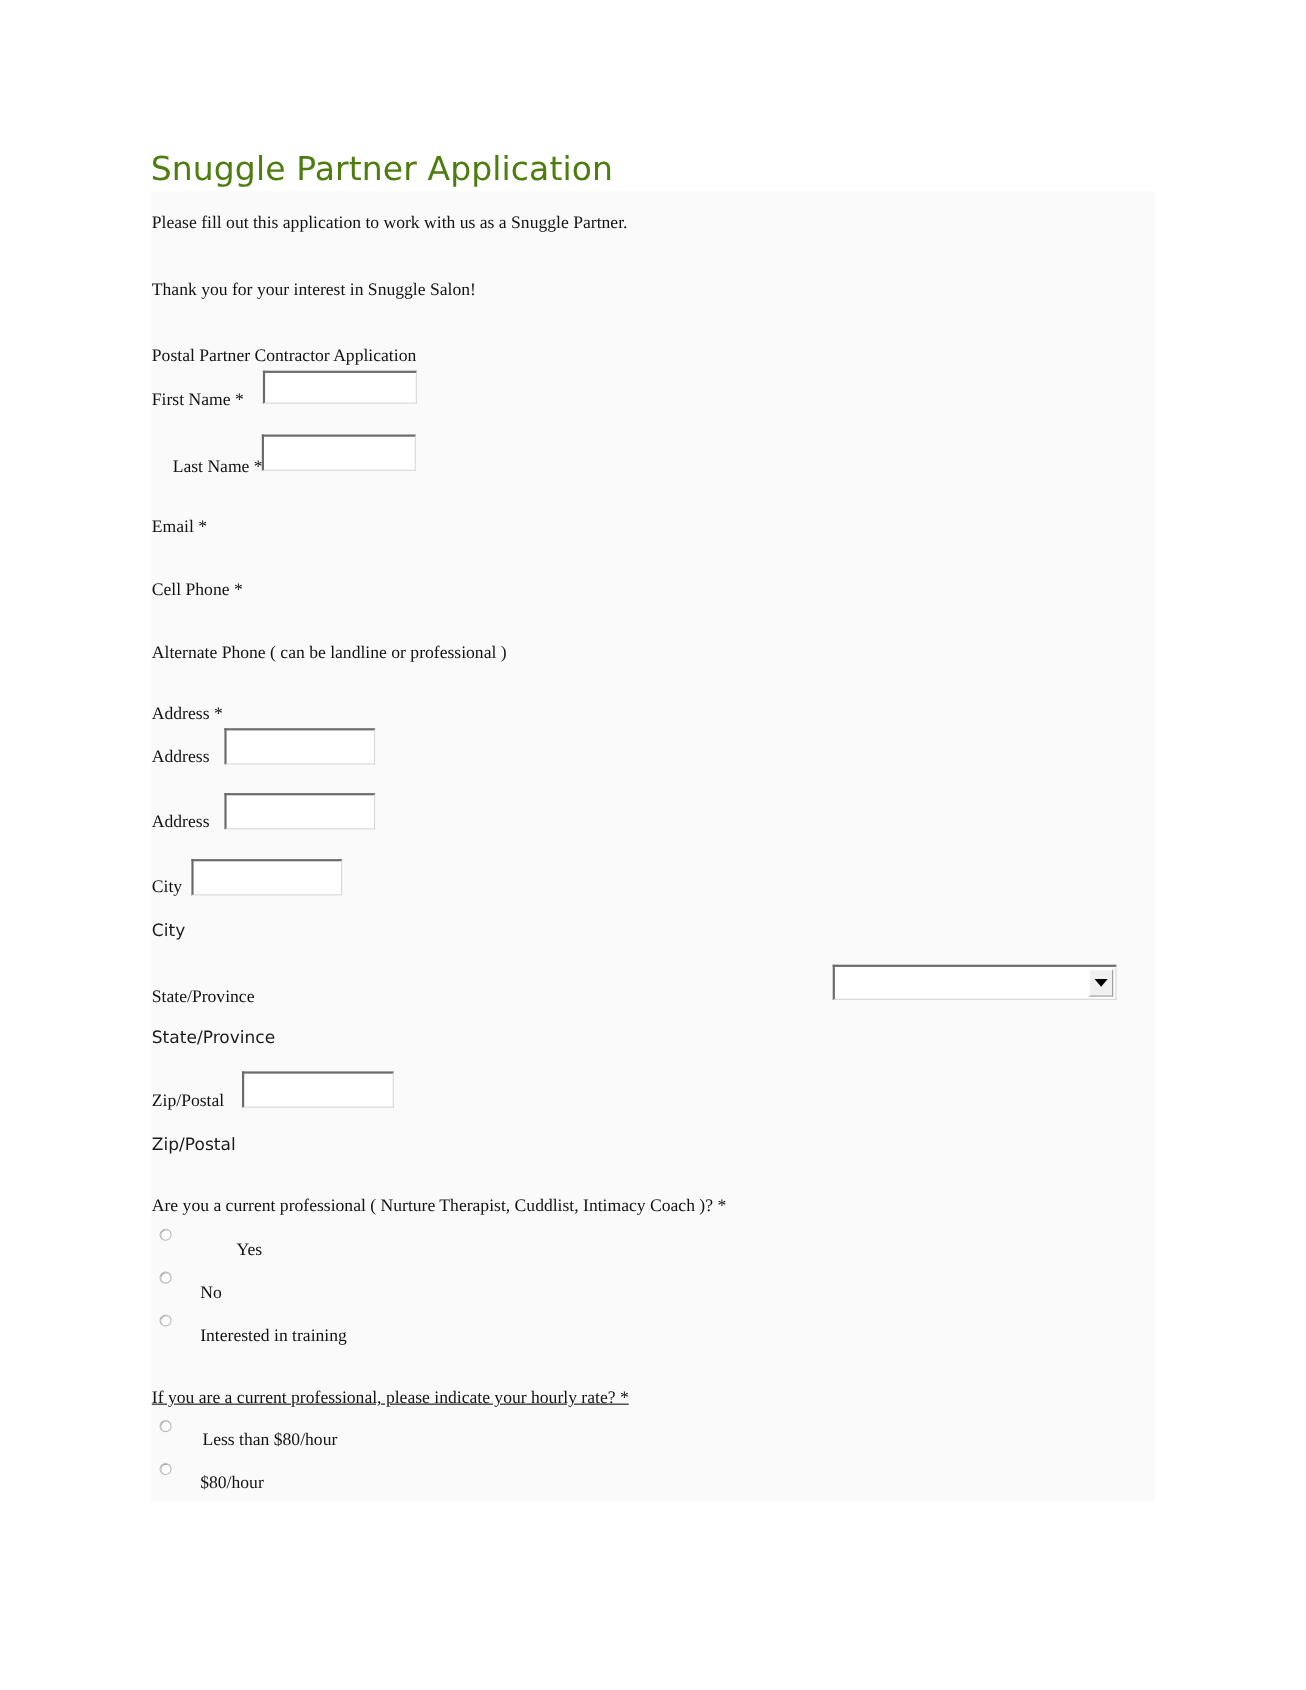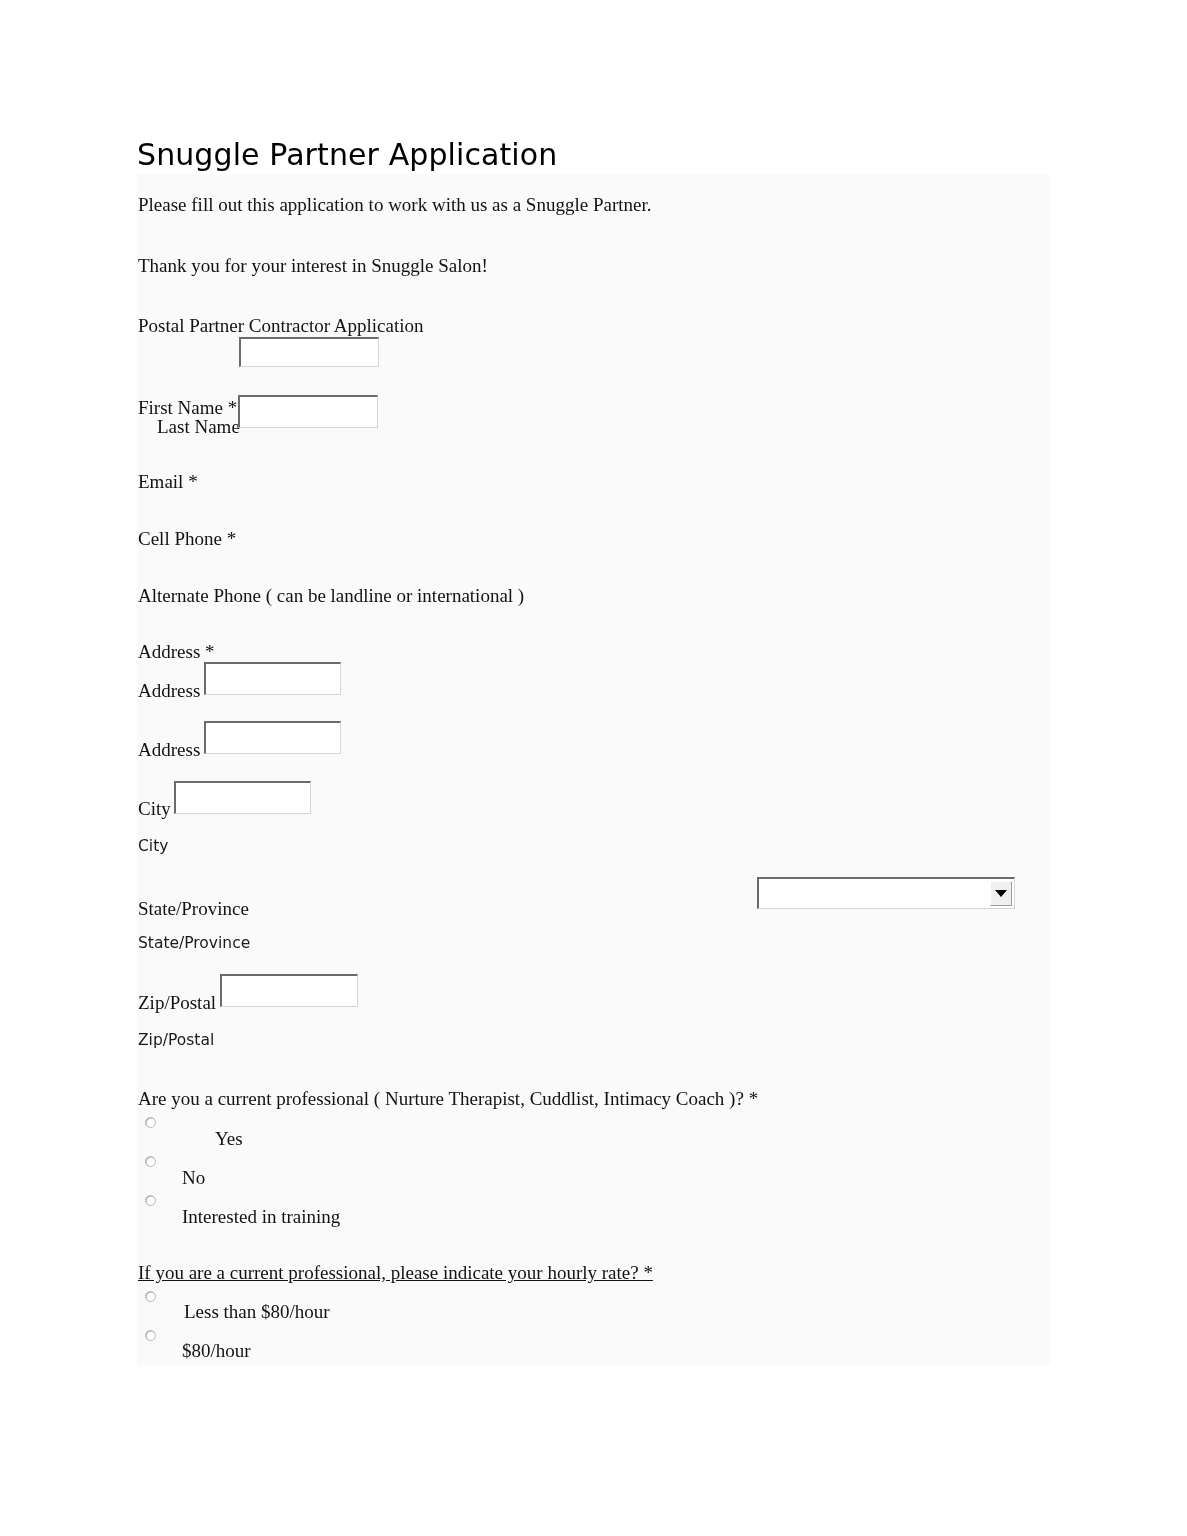--- a/index.html
+++ b/index.html
@@ -26,30 +26,30 @@
   }
 
   
   #page-title {
     position: absolute;
     left: 137px;
     top: 137px;
     font-family: "DejaVu Sans", sans-serif;
     font-size: 30px;
     font-weight: 400;
-    color: #000000;
+    color: #4d7c0f;
     letter-spacing: 0.1px;
     white-space: nowrap;
   }
 
   
   .ser {
     position: absolute;
     font-family: "Liberation Serif", serif;
-    font-size: 19px;
+    font-size: 16px;
     color: #121212;
     white-space: nowrap;
     line-height: 1;
   }
   .sans {
     position: absolute;
     font-family: "DejaVu Sans", sans-serif;
     font-size: 15.5px;
     color: #1a1a1a;
     white-space: nowrap;
@@ -119,31 +119,31 @@
 <div id="panel"></div>
 
 <div id="page-title">Snuggle Partner Application</div>
 
 <div class="ser" style="left:138px; top:195px;">Please fill out this application to work with us as a Snuggle Partner.</div>
 
 <div class="ser" style="left:138px; top:256px;">Thank you for your interest in Snuggle Salon!</div>
 
 <div class="ser" style="left:138px; top:316px;">Postal Partner Contractor Application</div>
 
-<div class="ser" style="left:138px; top:356px;margin-top:42px;">First Name *</div>
+<div class="ser" style="left:138px; top:356px;">First Name *</div>
 <div class="tbox" style="left:239px; top:337px; width:140px; height:30px;"></div>
 
 <div class="ser" style="left:138px; top:417px;margin-left:19px;">Last Name *</div>
 <div class="tbox" style="left:238px; top:395px; width:140px; height:33px;"></div>
 
 <div class="ser" style="left:138px; top:472px;">Email *</div>
 
 <div class="ser" style="left:138px; top:529px;">Cell Phone *</div>
 
-<div class="ser" style="left:138px; top:586px;">Alternate Phone ( can be landline or international )</div>
+<div class="ser" style="left:138px; top:586px;">Alternate Phone ( can be landline or professional )</div>
 
 <div class="ser" style="left:138px; top:642px;">Address *</div>
 
 <div class="ser" style="left:138px; top:681px;">Address</div>
 <div class="tbox" style="left:204px; top:662px; width:137px; height:33px;"></div>
 
 <div class="ser" style="left:138px; top:740px;">Address</div>
 <div class="tbox" style="left:204px; top:721px; width:137px; height:33px;"></div>
 
 <div class="ser" style="left:138px; top:799px;">City</div>

